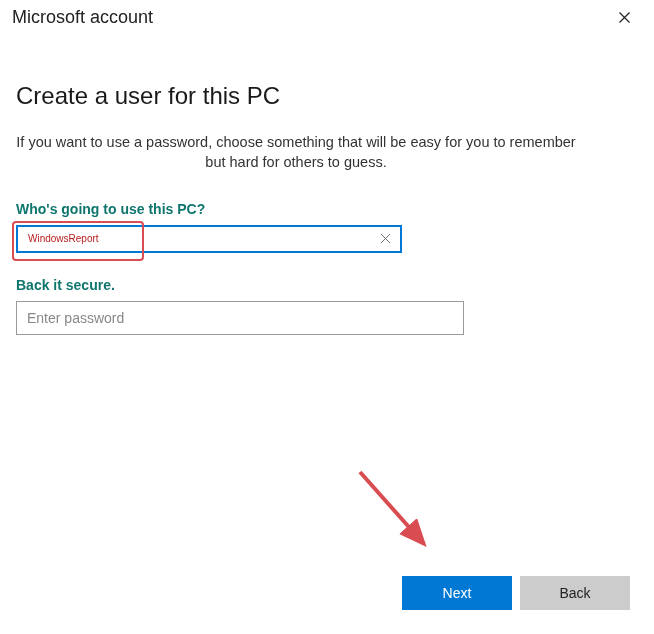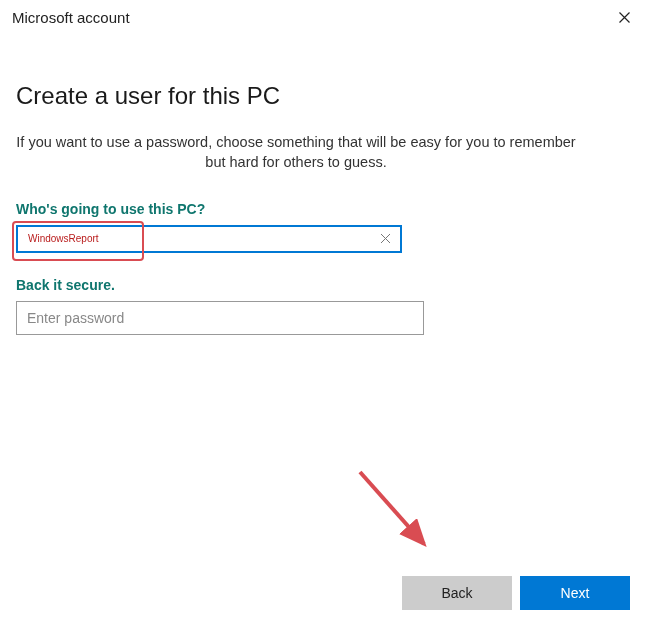--- a/index.html
+++ b/index.html
@@ -11,21 +11,21 @@
       position: relative;
     }
     .titlebar {
       display: flex;
       align-items: center;
       justify-content: space-between;
       padding: 4px 8px 4px 12px;
       height: 34px;
     }
     .titlebar-title {
-      font-size: 15px;
+      font-size: 18px;
       color: #222;
     }
     .close-btn {
       width: 44px;
       height: 30px;
       display: flex;
       align-items: center;
       justify-content: center;
       cursor: pointer;
     }
@@ -84,21 +84,21 @@
       right: calc(100% - 386px + 8px);
       top: 50%;
       transform: translateY(-50%);
       color: #666;
       font-size: 14px;
       cursor: pointer;
       width: 18px;
       text-align: center;
     }
     .pass-field {
-      width: 408px;
+      width: 448px;
       height: 34px;
       border: 1px solid #999;
       padding: 0 10px;
       font-family: inherit;
       font-size: 14px;
       color: #333;
       outline: none;
       margin-bottom: 8px;
       display: block;
     }
@@ -170,15 +170,15 @@
 <svg class="arrow" width="90" height="100" viewBox="0 0 90 100">
   <defs>
     <marker id="ah" markerWidth="10" markerHeight="10" refX="6" refY="3" orient="auto">
       <path d="M0,0 L7,3 L0,6 Z" fill="#d94c52"></path>
     </marker>
   </defs>
   <line x1="8" y1="8" x2="72" y2="80" stroke="#d94c52" stroke-width="4" marker-end="url(#ah)"></line>
 </svg>
 
 <div class="footer">
+  <button class="btn btn-primary">Next</button>
   <button class="btn btn-secondary">Back</button>
-  <button class="btn btn-primary">Next</button>
 </div>
 
 </body></html>

